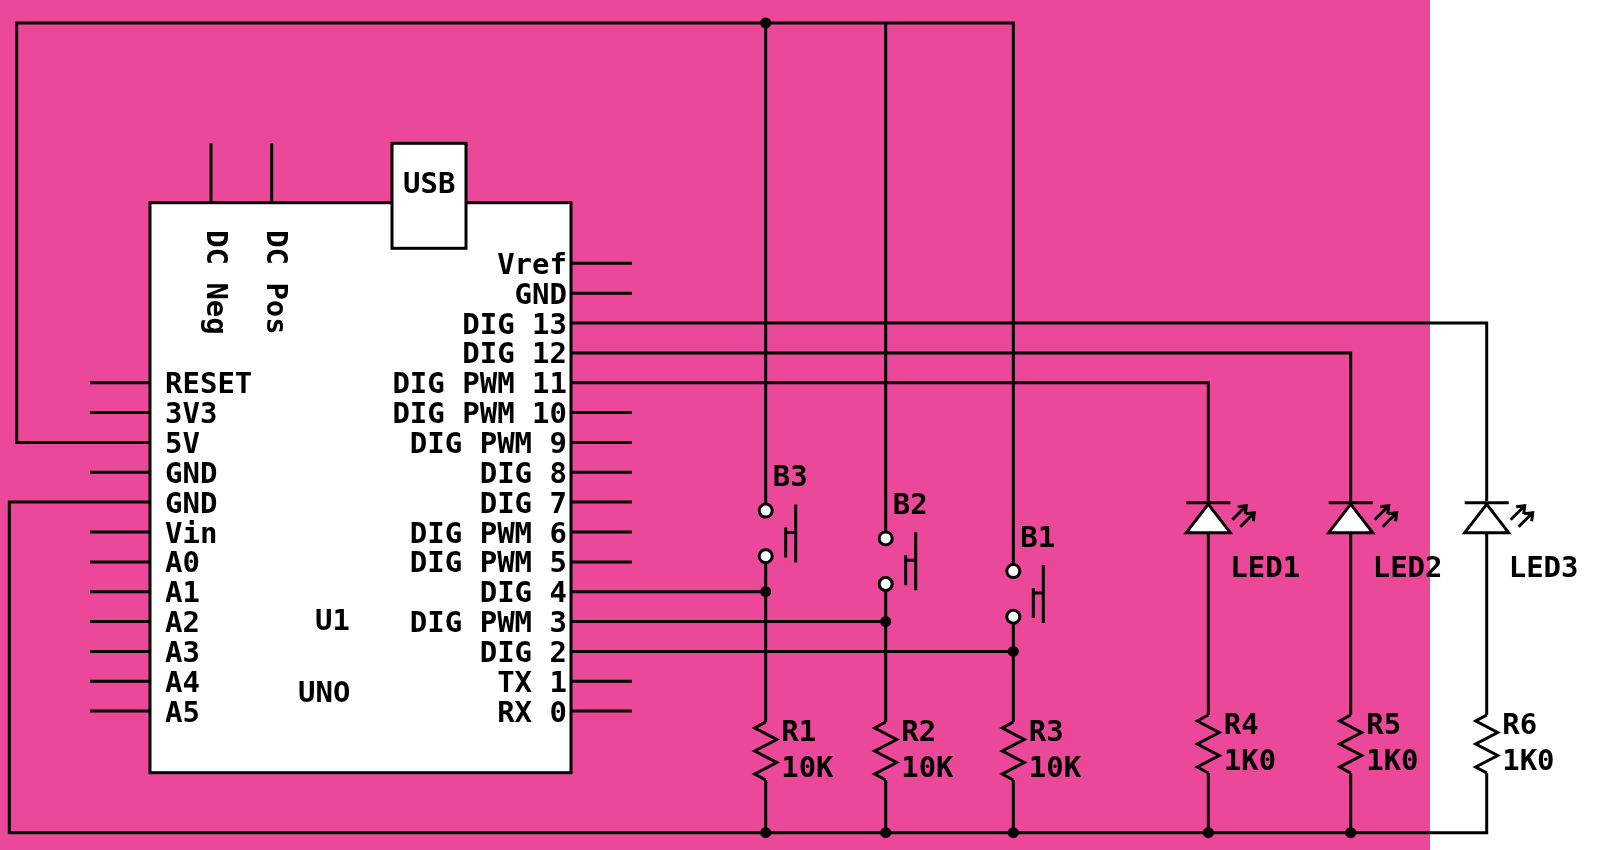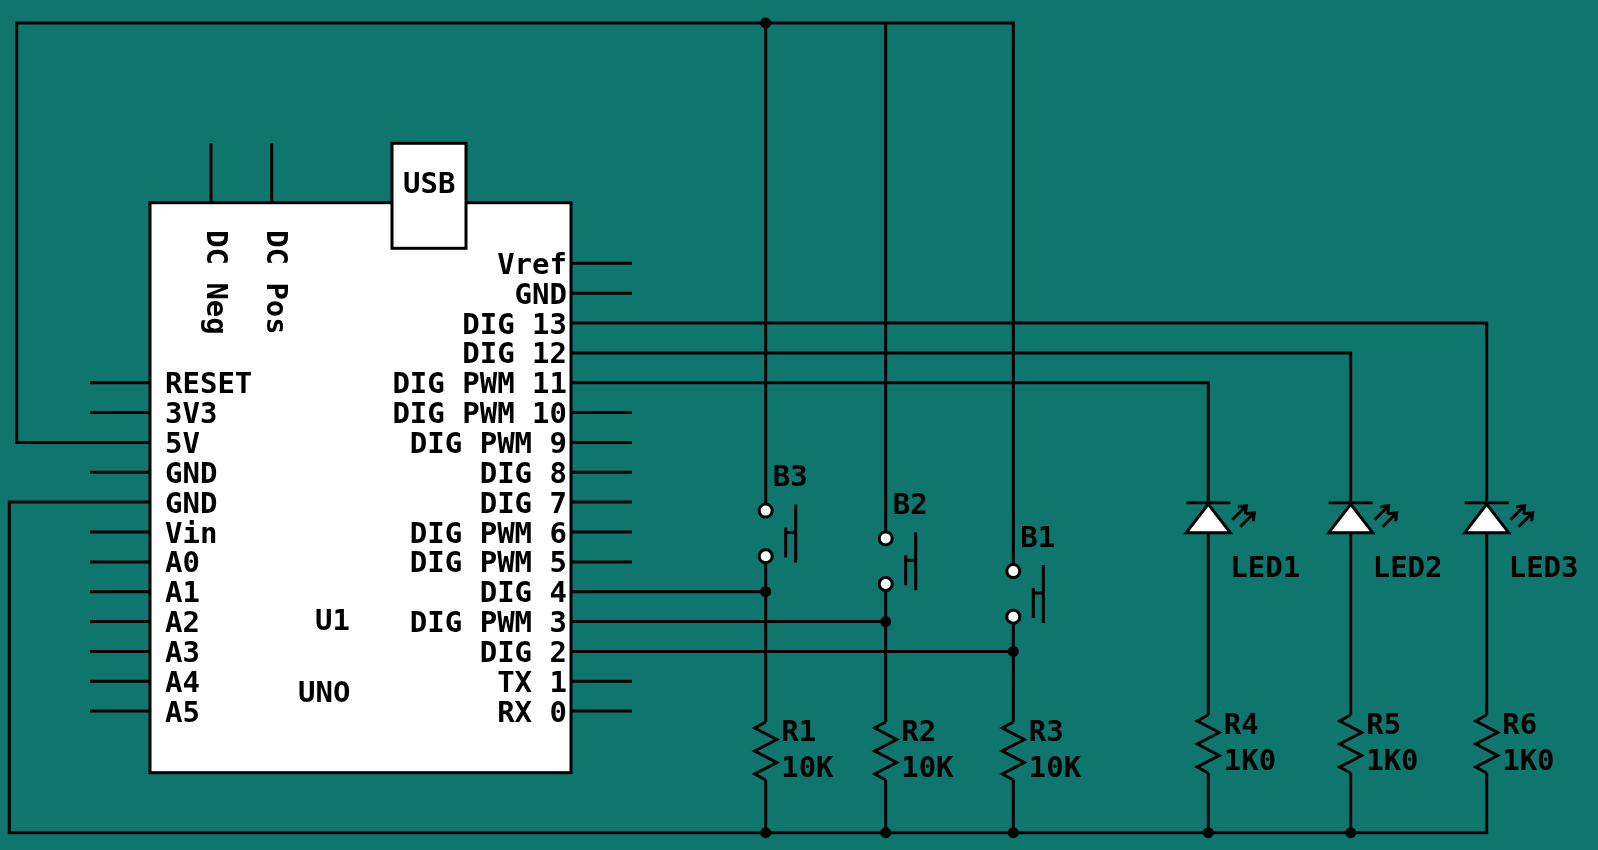--- a/index.html
+++ b/index.html
@@ -1,16 +1,16 @@
 <!DOCTYPE html>
 <html><head>
 <meta charset="utf-8">
 <style>
   html, body { margin: 0; padding: 0; background: #ffffff; }
-  .canvas { width: 1598px; height: 850px; position: relative; background: #0f766e; }
+  .canvas { width: 1430px; height: 850px; position: relative; background: #ec4899; }
   svg { display: block; }
   .wire   { stroke: #000; stroke-width: 3; fill: none; stroke-linejoin: miter; stroke-linecap: butt; }
   .sym    { stroke: #000; stroke-width: 3; fill: none; stroke-linejoin: miter; }
   .symw   { stroke: #000; stroke-width: 3; fill: #ffffff; }
   .dot    { fill: #000; stroke: none; }
   .box    { stroke: #000; stroke-width: 3; fill: #ffffff; }
   text {
     font-family: "DejaVu Sans Mono", "Liberation Mono", monospace;
     font-weight: bold;
     font-size: 29px;

